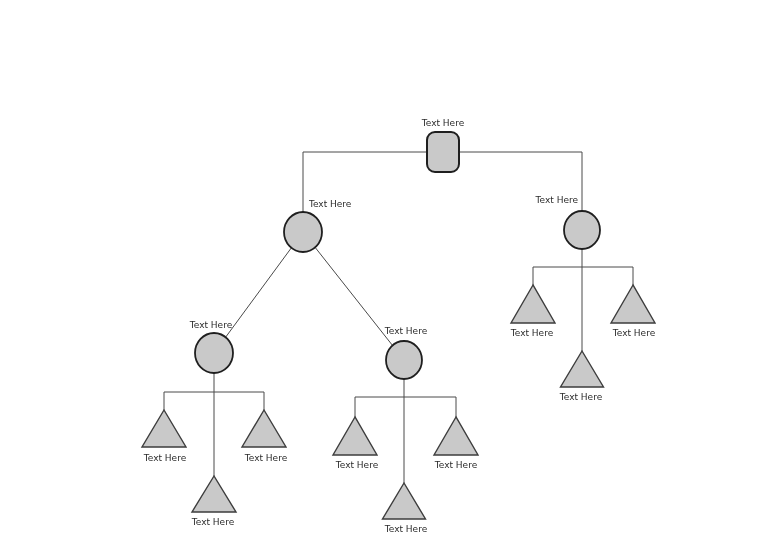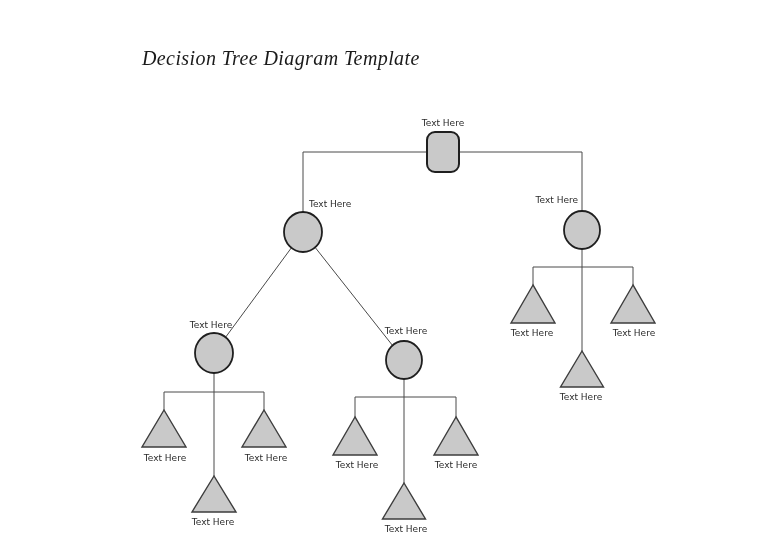--- a/index.html
+++ b/index.html
@@ -34,21 +34,20 @@
   }
   .node-label {
     font-family: "DejaVu Sans", sans-serif;
     font-size: 9px;
   }
 </style>
 </head>
 <body style="background: rgb(255, 255, 255);">
 
 <div class="page" style="background: rgb(255, 255, 255);">
-  <h1 class="title" style="color: rgb(26, 26, 26);">Decision Tree Diagram Template</h1>
   <svg class="canvas" width="768" height="543" viewBox="0 0 768 543" xmlns="http://www.w3.org/2000/svg">
       <polyline points="427,152 303,152 303,232" fill="none" stroke="#4a4a4a" stroke-width="1"></polyline>
       <polyline points="459,152 582,152 582,230" fill="none" stroke="#4a4a4a" stroke-width="1"></polyline>
       <polyline points="303,232 214,353" fill="none" stroke="#4a4a4a" stroke-width="1"></polyline>
       <polyline points="303,232 404,360" fill="none" stroke="#4a4a4a" stroke-width="1"></polyline>
       <polyline points="214,353 214,476" fill="none" stroke="#4a4a4a" stroke-width="1"></polyline>
       <polyline points="164,410 164,392 264,392 264,410" fill="none" stroke="#4a4a4a" stroke-width="1"></polyline>
       <polyline points="404,360 404,483" fill="none" stroke="#4a4a4a" stroke-width="1"></polyline>
       <polyline points="355,417 355,397 456,397 456,417" fill="none" stroke="#4a4a4a" stroke-width="1"></polyline>
       <polyline points="582,230 582,351" fill="none" stroke="#4a4a4a" stroke-width="1"></polyline>

